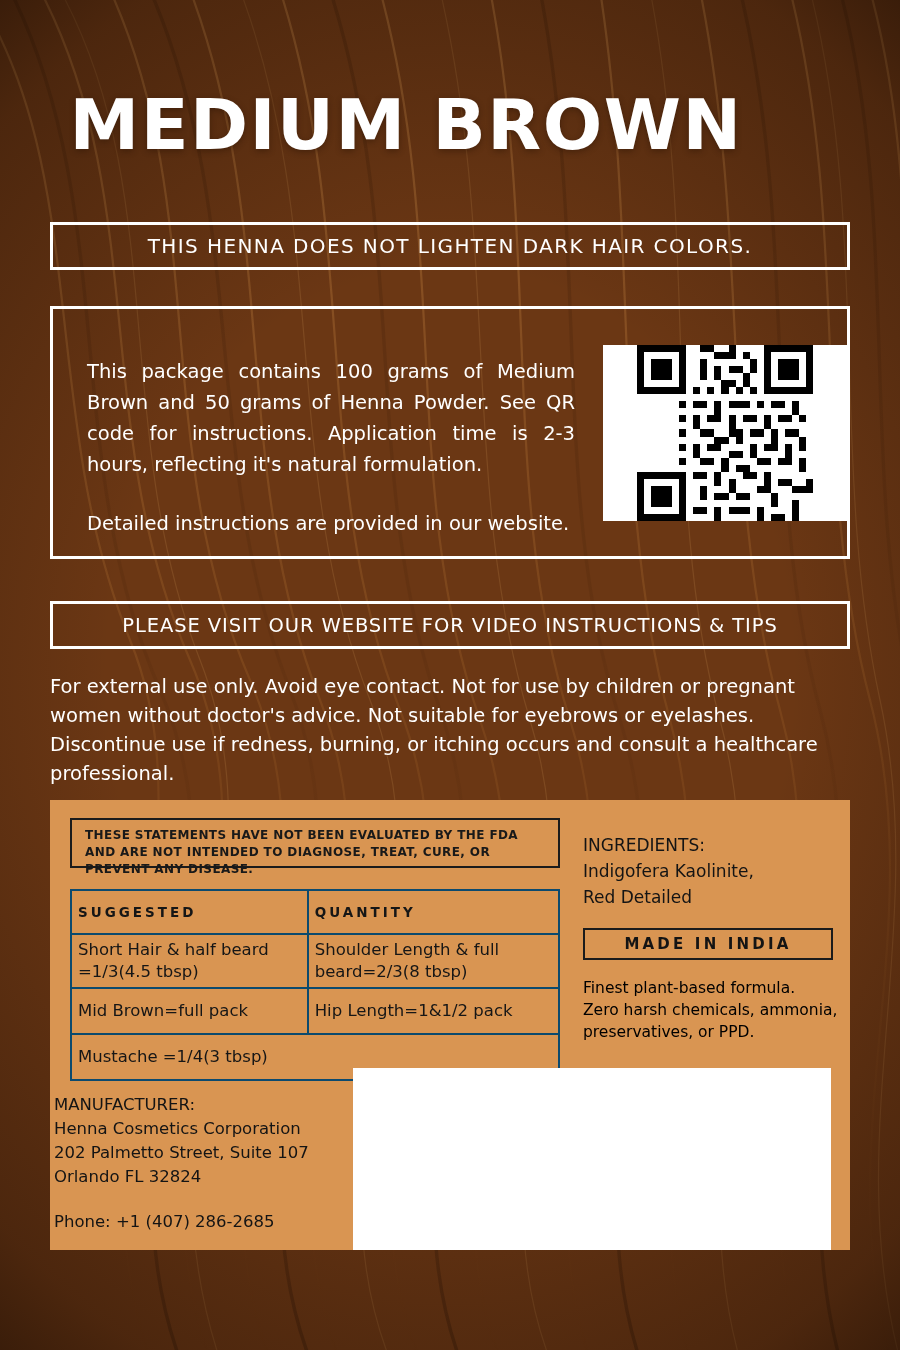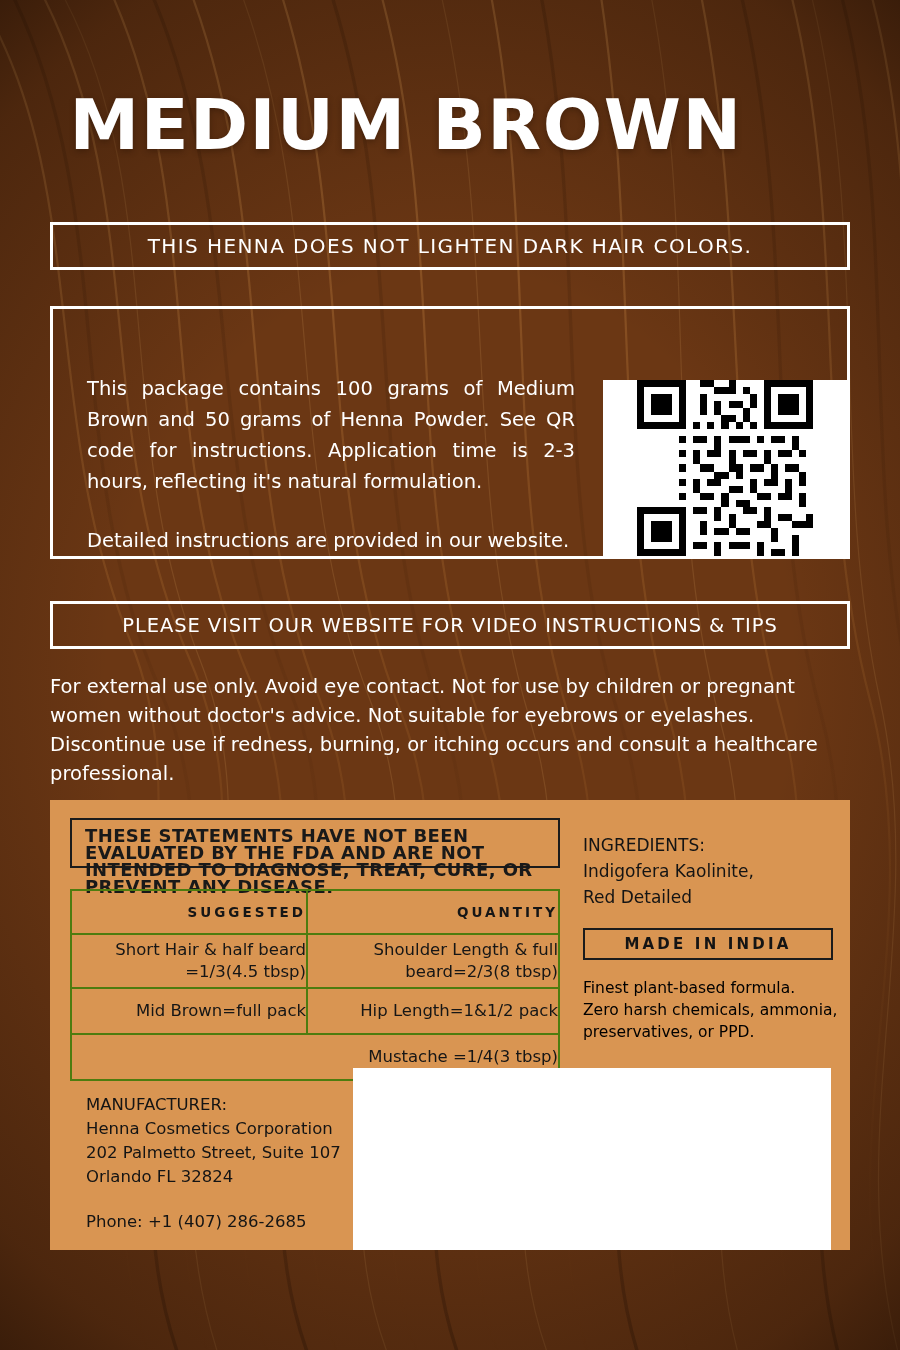--- a/index.html
+++ b/index.html
@@ -99,21 +99,21 @@
   #desc-box {
     position: absolute;
     left: 50px;
     top: 306px;
     width: 800px;
     height: 253px;
     box-sizing: border-box;
     border: 3px solid #ffffff;
     display: flex;
     flex-direction: row;
-    align-items: flex-end;
+    align-items: center;
   }
   #desc-text {
     flex: 0 0 550px;
     box-sizing: border-box;
     padding: 30px 28px 0 34px;
     color: #ffffff;
     font-size: 19.5px;
     line-height: 31px;
     font-family: "DejaVu Sans", sans-serif;
   }
@@ -162,43 +162,43 @@
 
   #fda-box {
     position: absolute;
     left: 20px;
     top: 18px;
     width: 490px;
     height: 50px;
     box-sizing: border-box;
     border: 2px solid #1b1b1b;
     padding: 7px 10px 0 13px;
-    font-size: 18px;
+    font-size: 12px;
     line-height: 17px;
     letter-spacing: 0.4px;
     font-family: "DejaVu Sans", sans-serif;
     font-weight: bold;
     color: #191919;
   }
 
   
   #usage-table {
     position: absolute;
     left: 20px;
     top: 89px;
     width: 490px;
     border-collapse: collapse;
     font-family: "DejaVu Sans", sans-serif;
     color: #161616;
   }
   #usage-table td, #usage-table th {
-    border: 2px solid #4d7c0f;
-    text-align: right;
+    border: 2px solid #0c4a6e;
+    text-align: left;
     vertical-align: middle;
-    padding: 4px 0;
+    padding: 4px 6px;
   }
   #usage-table th {
     font-size: 13.5px;
     letter-spacing: 3px;
     font-weight: bold;
     height: 34px;
   }
   #usage-table td {
     font-size: 16.5px;
     line-height: 22px;
@@ -248,21 +248,21 @@
     width: 270px;
     font-size: 15.5px;
     line-height: 22px;
     font-family: "DejaVu Sans", sans-serif;
     color: #000000;
   }
 
   
   #manufacturer {
     position: absolute;
-    left: 36px;
+    left: 4px;
     top: 293px;
     width: 300px;
     font-family: "DejaVu Sans", sans-serif;
     color: #141414;
   }
   #mfr-title {
     font-size: 16.5px;
     line-height: 24px;
   }
   .mfr-line {

